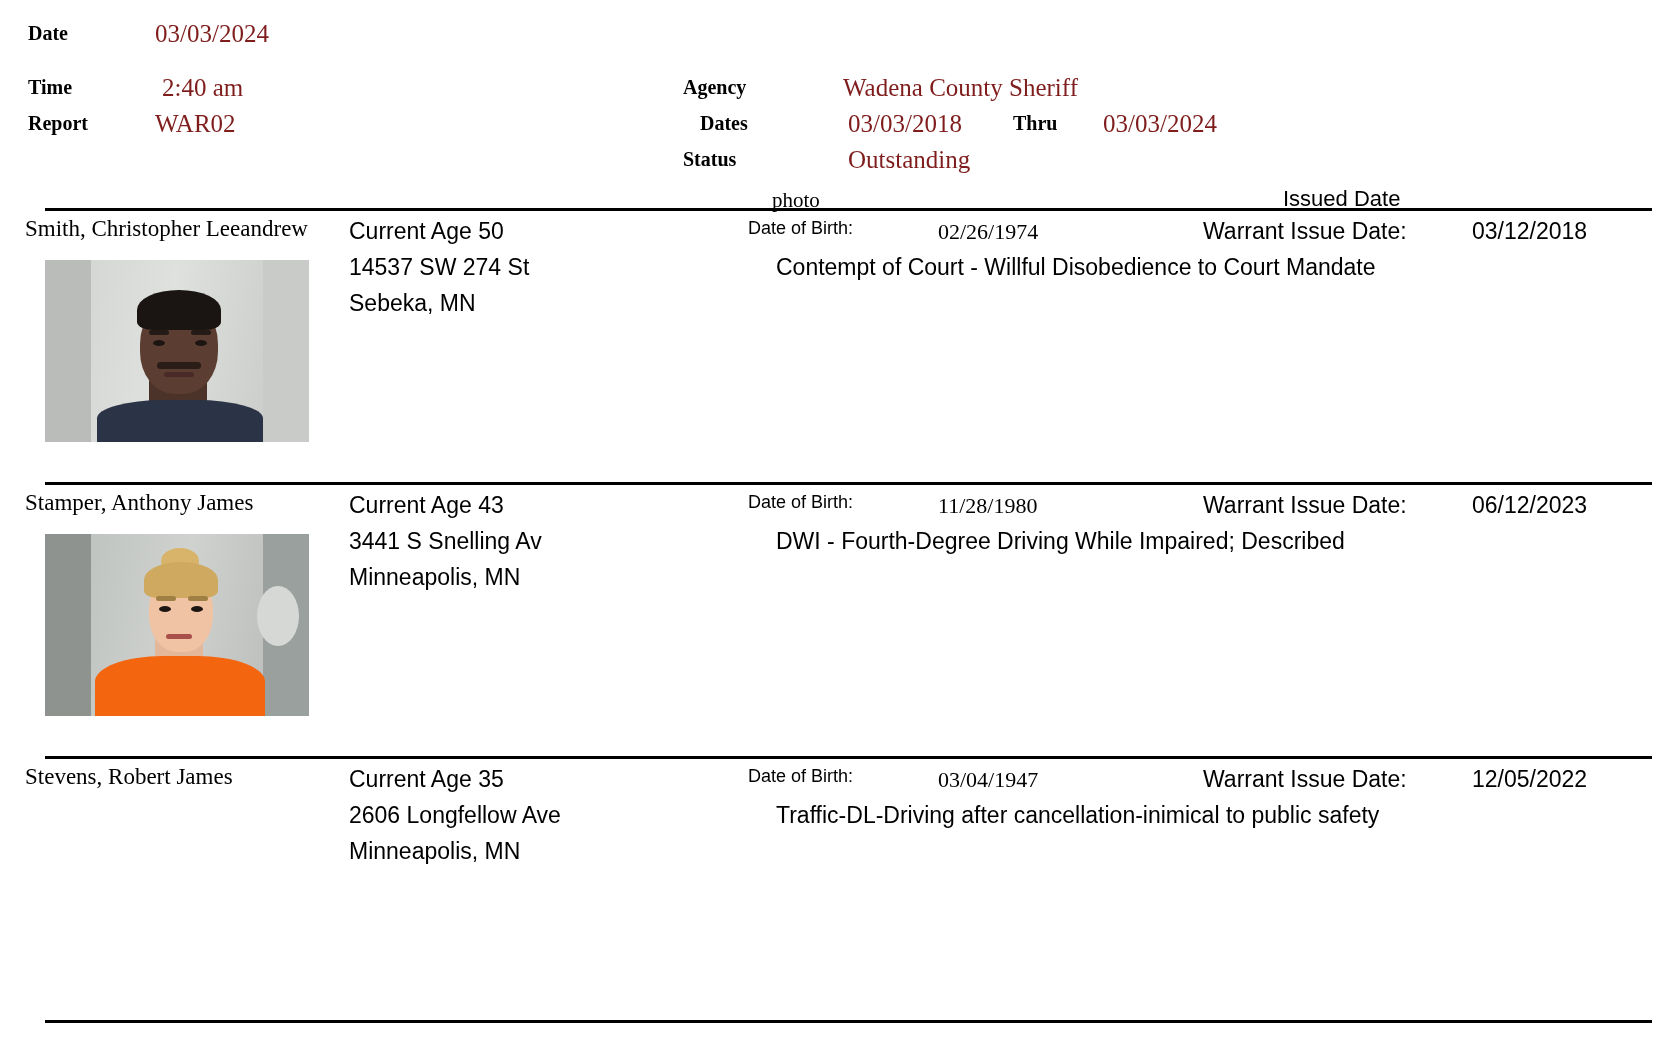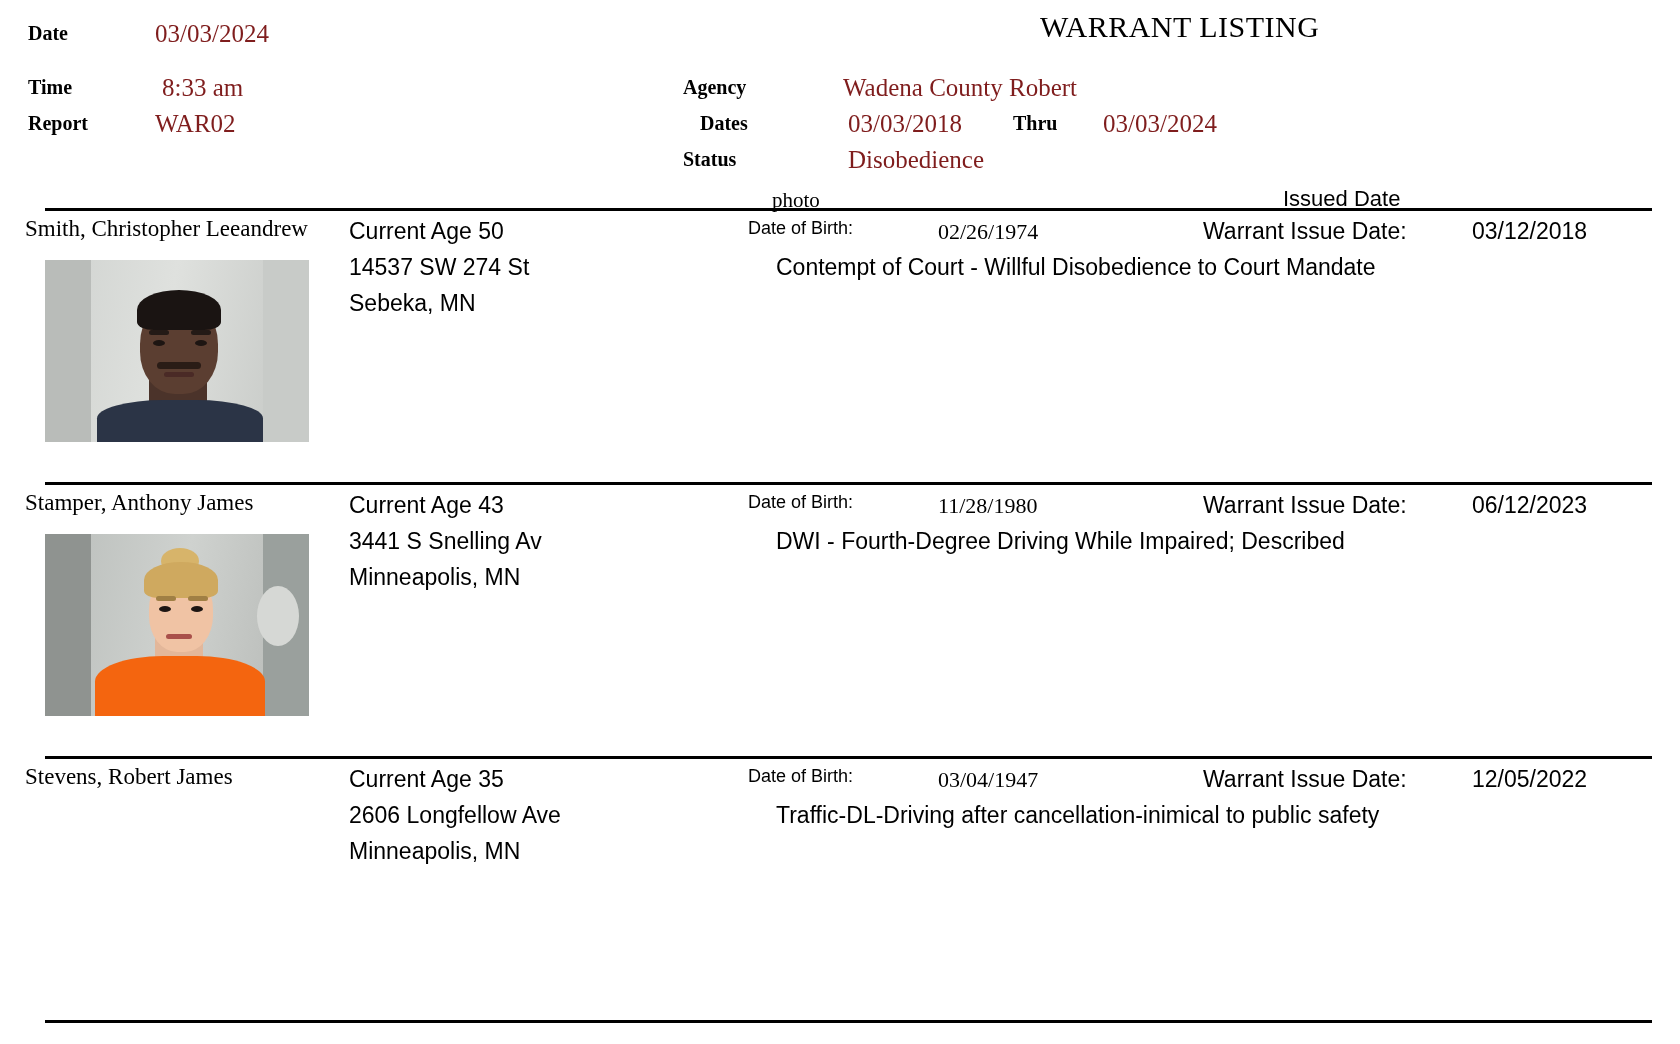--- a/index.html
+++ b/index.html
@@ -222,41 +222,40 @@
     position: absolute; width: 30px; height: 5px;
     background: #4a2a26; border-radius: 3px;
   }
   .mug .ponytail { position: absolute; border-radius: 50%; }
 </style>
 </head>
 <body>
 
 <div class="page">
 
-  <div class="doc-title">WARRANT LISTING</div>
 
   <div class="hdr-label" id="lbl-date">Date</div>
   <div class="hdr-value" id="val-date">03/03/2024</div>
 
   <div class="hdr-label" id="lbl-time">Time</div>
-  <div class="hdr-value" id="val-time">8:33 am</div>
+  <div class="hdr-value" id="val-time">2:40 am</div>
 
   <div class="hdr-label" id="lbl-report">Report</div>
   <div class="hdr-value" id="val-report">WAR02</div>
 
   <div class="hdr-label" id="lbl-agency">Agency</div>
-  <div class="hdr-value" id="val-agency">Wadena County Robert</div>
+  <div class="hdr-value" id="val-agency">Wadena County Sheriff</div>
 
   <div class="hdr-label" id="lbl-dates">Dates</div>
   <div class="hdr-value" id="val-date1">03/03/2018</div>
   <div class="hdr-label" id="lbl-thru">Thru</div>
   <div class="hdr-value" id="val-date2">03/03/2024</div>
 
   <div class="hdr-label" id="lbl-status">Status</div>
-  <div class="hdr-value" id="val-status">Disobedience</div>
+  <div class="hdr-value" id="val-status">Outstanding</div>
 
   <div class="col-photo">photo</div>
   <div class="col-issued">Issued  Date</div>
 
   <div class="rule" id="rule-top"></div>
 
   <div class="record" id="rec-0">
     <div class="rec-name">Smith, Christopher Leeandrew</div>
     <div class="rec-photo">
       <div class="mug">

